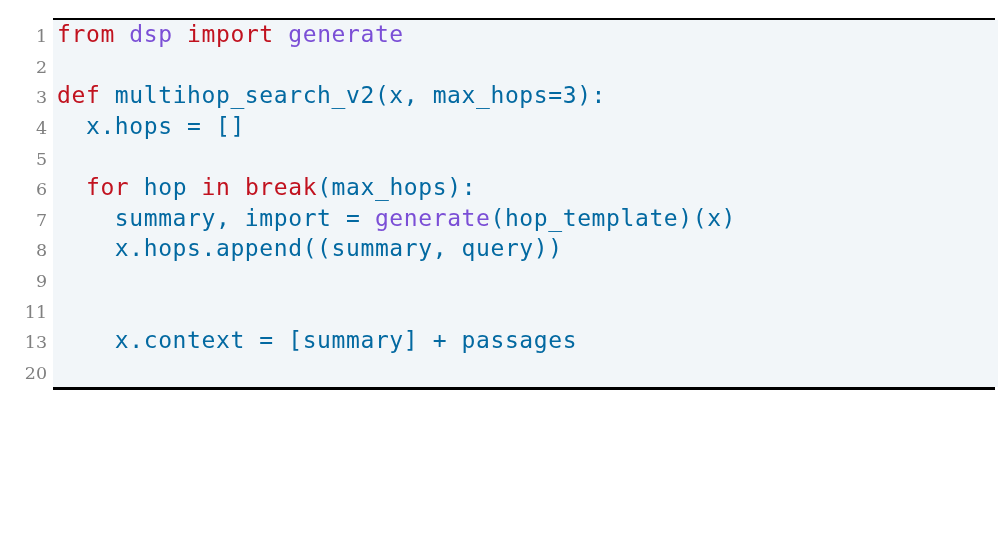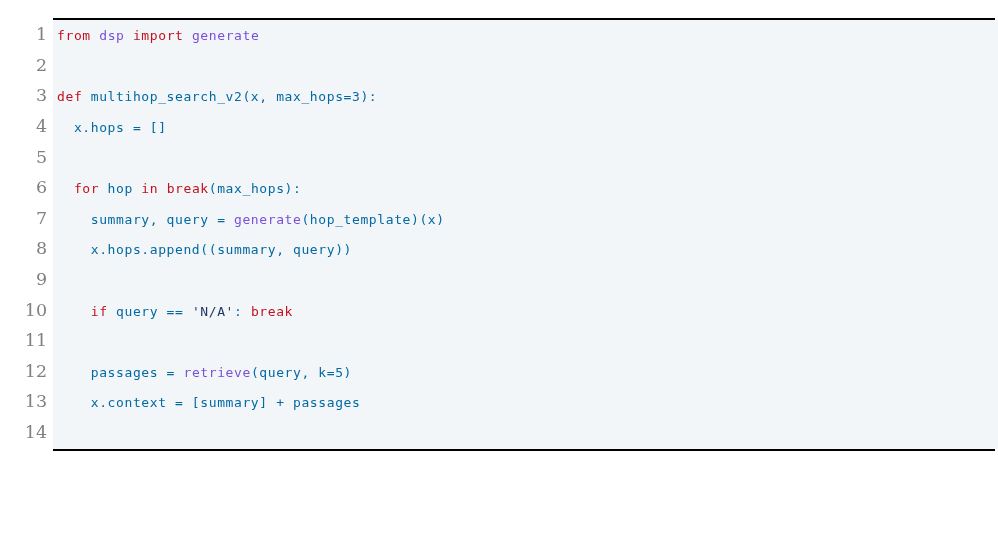--- a/index.html
+++ b/index.html
@@ -50,21 +50,21 @@
     white-space: pre;
     user-select: none;
   }
 
   
   td.codecell {
     padding: 0 0 0 4px;
     vertical-align: baseline;
     background: #f2f6f9;
     font-family: "DejaVu Sans Mono", "Liberation Mono", monospace;
-    font-size: 13px;
+    font-size: 23px;
     line-height: 28.6px;
     letter-spacing: 0.6px;
     color: #1a1a1a;
     white-space: pre;
     width: 942px;
   }
 
   
   tr.rule-row td.gutter,
   tr.rule-row td.codecell {
@@ -120,48 +120,40 @@
           <tr class="code-row">
             <td class="gutter">5</td>
             <td class="codecell">&nbsp;</td>
           </tr>
           <tr class="code-row">
             <td class="gutter">6</td>
             <td class="codecell"><span class="pl">  </span><span class="kw">for</span><span class="pl"> hop </span><span class="kw">in</span><span class="pl"> </span><span class="kw">break</span><span class="pl">(max_hops):</span></td>
           </tr>
           <tr class="code-row">
             <td class="gutter">7</td>
-            <td class="codecell"><span class="pl">    summary, query = </span><span class="nm">generate</span><span class="pl">(hop_template)(x)</span></td>
+            <td class="codecell"><span class="pl">    summary, import = </span><span class="nm">generate</span><span class="pl">(hop_template)(x)</span></td>
           </tr>
           <tr class="code-row">
             <td class="gutter">8</td>
             <td class="codecell"><span class="pl">    x.hops.append((summary, query))</span></td>
           </tr>
           <tr class="code-row">
             <td class="gutter">9</td>
             <td class="codecell">&nbsp;</td>
           </tr>
           <tr class="code-row">
-            <td class="gutter">10</td>
-            <td class="codecell"><span class="pl">    </span><span class="kw">if</span><span class="pl"> query == </span><span class="str">'N/A'</span><span class="pl">: </span><span class="kw">break</span></td>
-          </tr>
-          <tr class="code-row">
             <td class="gutter">11</td>
             <td class="codecell">&nbsp;</td>
-          </tr>
-          <tr class="code-row">
-            <td class="gutter">12</td>
-            <td class="codecell"><span class="pl">    passages = </span><span class="nm">retrieve</span><span class="pl">(query, k=5)</span></td>
           </tr>
           <tr class="code-row">
             <td class="gutter">13</td>
             <td class="codecell"><span class="pl">    x.context = [summary] + passages</span></td>
           </tr>
           <tr class="code-row">
-            <td class="gutter">14</td>
+            <td class="gutter">20</td>
             <td class="codecell">&nbsp;</td>
           </tr>
           <tr class="rule-row">
           <td class="gutter"></td>
           <td class="codecell">
             <div class="rule"></div>
           </td>
         </tr>
       </tbody>
     </table>

